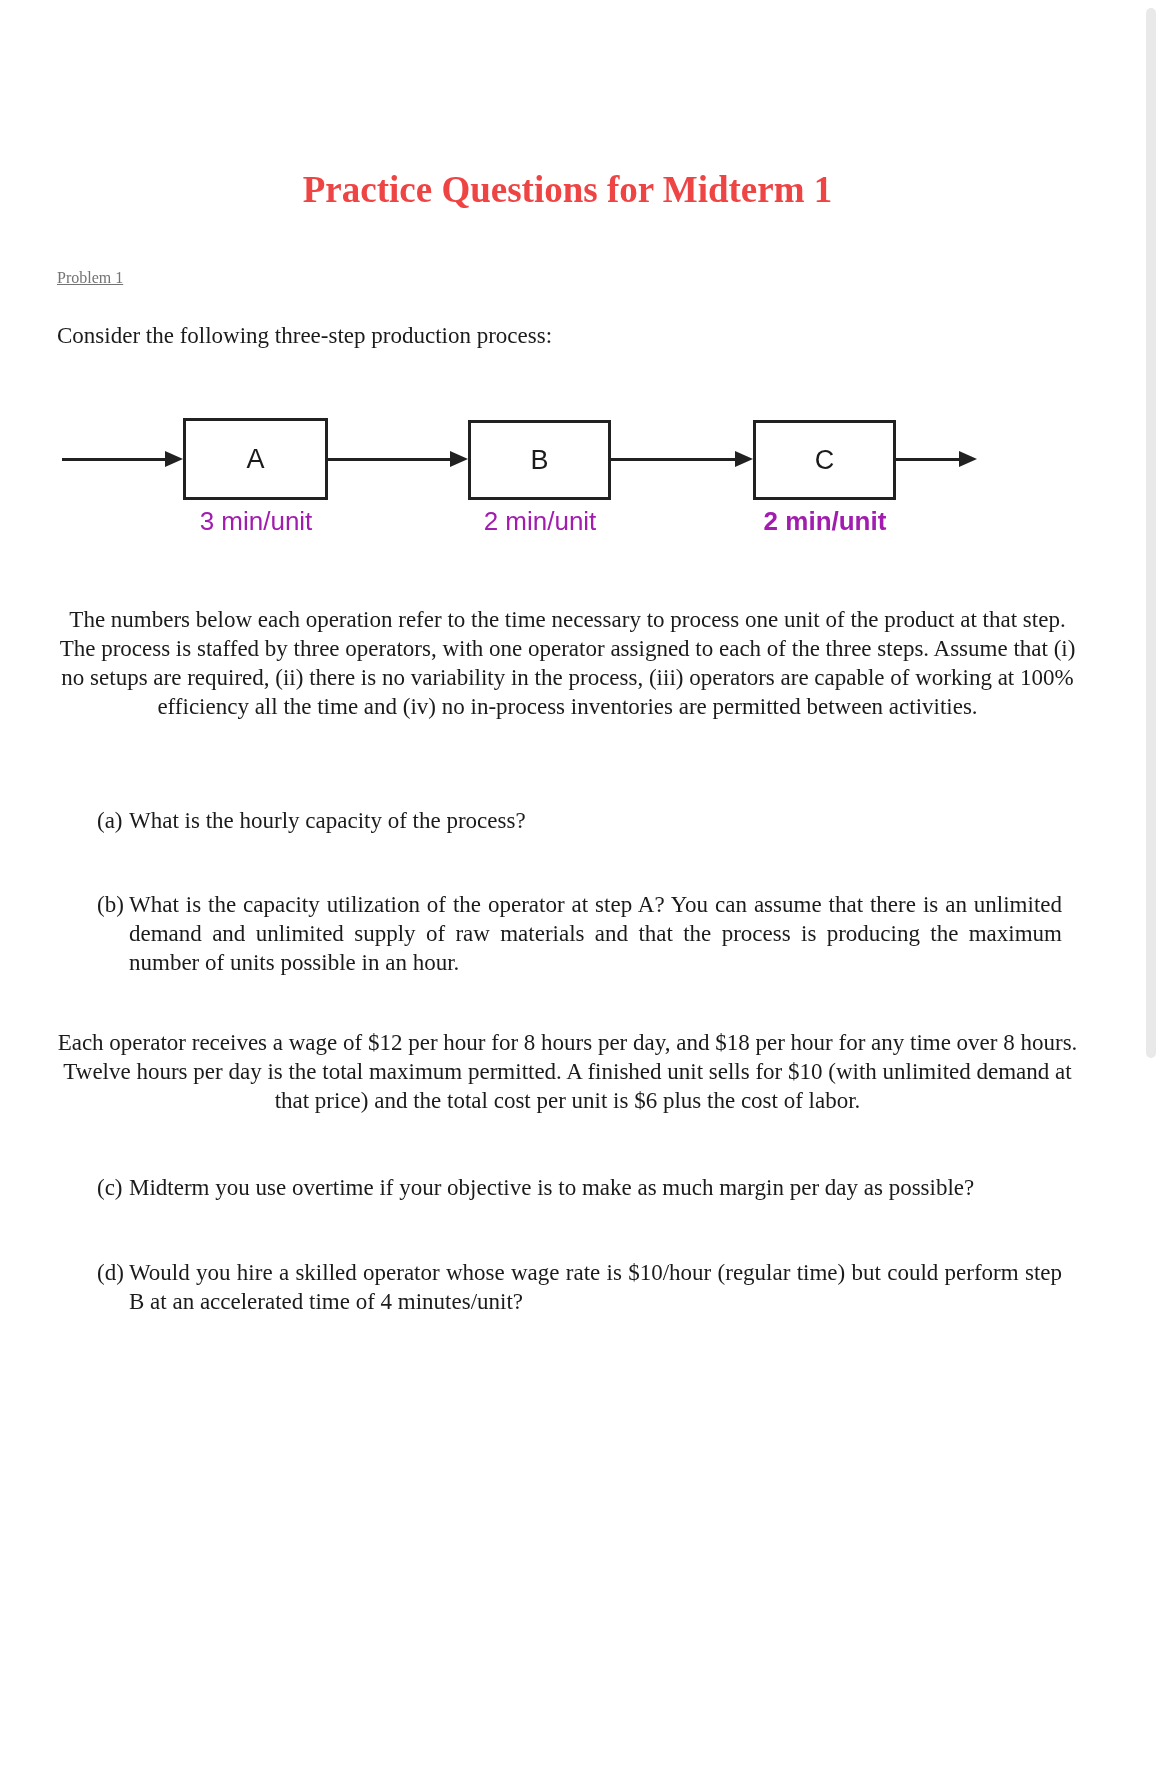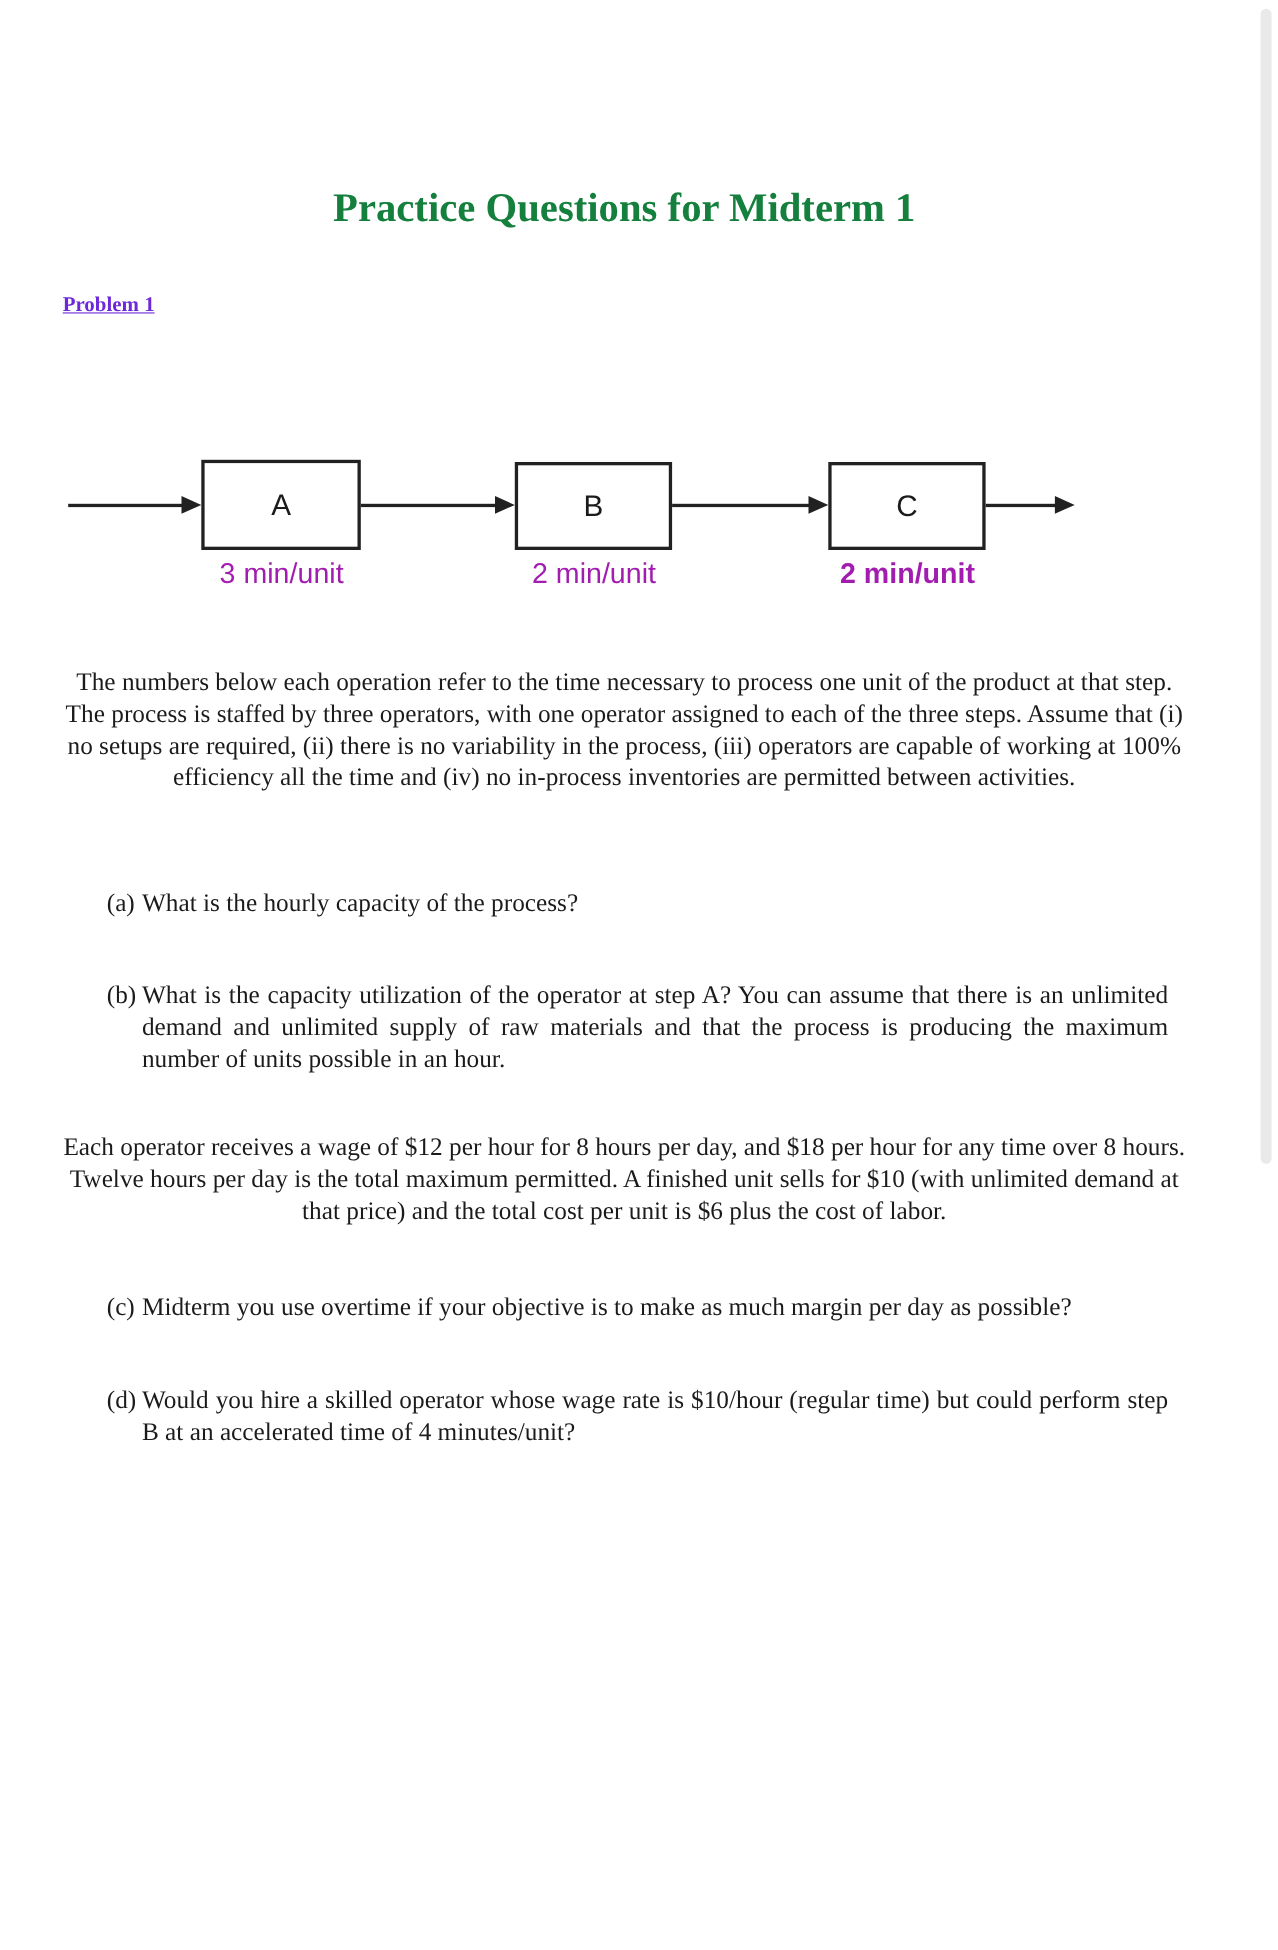--- a/index.html
+++ b/index.html
@@ -9,27 +9,27 @@
     position: relative;
     overflow: hidden;
     font-family: "Liberation Serif", serif;
     color: #1b1b1b;
   }
   .page { position: absolute; left: 0; top: 0; width: 1162px; height: 1773px; background: #ffffff; }
 
   .doc-title {
     position: absolute; left: 57px; top: 170px; width: 1021px;
     text-align: center;
-    font-size: 37px; font-weight: bold; color: #15803d;
+    font-size: 37px; font-weight: bold; color: #ef4444;
     line-height: 40px;
     font-family: "Liberation Serif", serif;
   }
   .section-heading {
     position: absolute; left: 57px; top: 263px;
-    font-size: 19px; font-weight: bold; color: #6d28d9;
+    font-size: 16px; font-weight: normal; color: #737373;
     text-decoration: underline;
     line-height: 29px;
   }
   .intro-line {
     position: absolute; left: 57px; top: 321px; width: 1021px;
     font-size: 23px; line-height: 29px;
   }
   .body-par {
     position: absolute; left: 57px; width: 1021px;
     font-size: 23px; line-height: 29px;
@@ -107,20 +107,21 @@
 </style>
 </head>
 <body>
 
 <div class="page">
 
   <h1 class="doc-title">Practice Questions for Midterm 1</h1>
 
   <h2 class="section-heading">Problem 1</h2>
 
+  <p class="intro-line">Consider the following three-step production process:</p>
 
   <div>
     <div class="flow-line" id="line-in"></div>
     <div class="arrow-head" id="head-in"></div>
 
     <div class="flow-box" id="box-a">
       <span>A</span>
     </div>
 
     <div class="flow-line" id="line-ab"></div>

